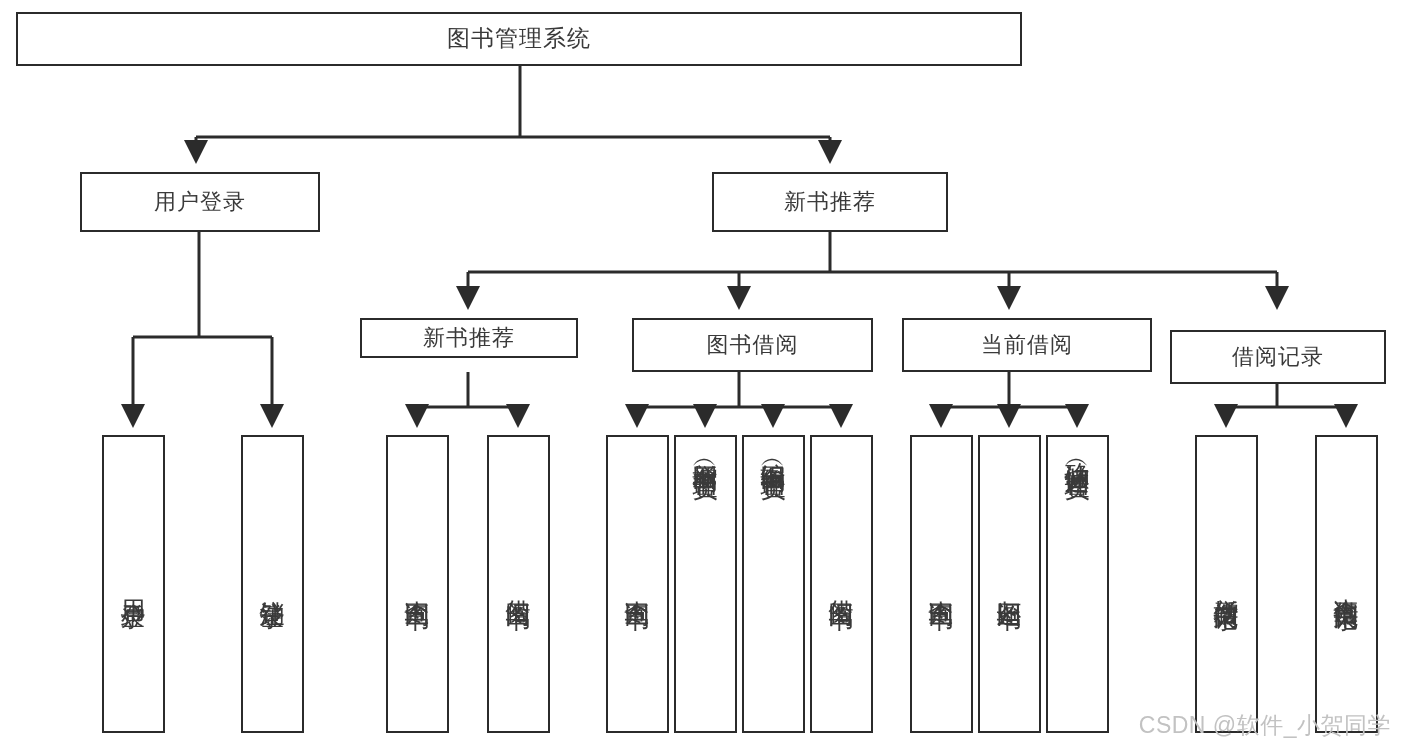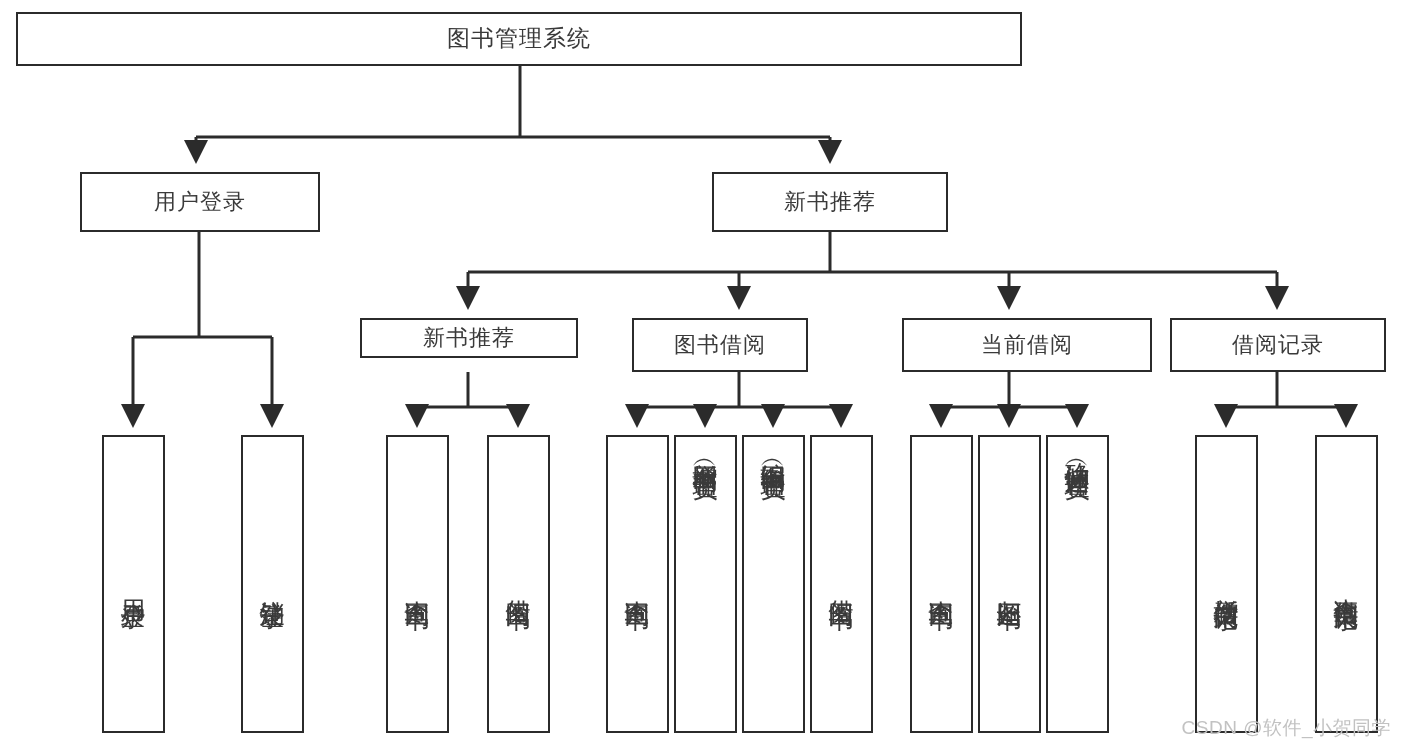--- a/index.html
+++ b/index.html
@@ -52,21 +52,21 @@
     font-size: 25px;
     color: #3a3a3a;
     line-height: 1.12;
     letter-spacing: 2px;
     white-space: nowrap;
   }
   .watermark {
     position: absolute;
     right: 14px;
     bottom: 6px;
-    font-size: 19px;
+    font-size: 23px;
     color: #c2c2c2;
     white-space: nowrap;
     letter-spacing: 0.5px;
   }
 </style>
 </head>
 <body>
 
 <svg id="canvas" viewBox="0 0 1405 747" xmlns="http://www.w3.org/2000/svg">
   <defs>
@@ -125,27 +125,27 @@
 <div class="node-box" style="left:80px; top:172px; width:240px; height:60px;">
   <span class="node-label-h">用户登录</span>
 </div>
 <div class="node-box" style="left:712px; top:172px; width:236px; height:60px;">
   <span class="node-label-h">新书推荐</span>
 </div>
 
 <div class="node-box" style="left:360px; top:318px; width:218px; height:40px;">
   <span class="node-label-h">新书推荐</span>
 </div>
-<div class="node-box" style="left:632px; top:318px; width:176px; height:54px;">
+<div class="node-box" style="left:632px; top:318px; width:241px; height:54px;">
   <span class="node-label-h">图书借阅</span>
 </div>
 <div class="node-box" style="left:902px; top:318px; width:250px; height:54px;">
   <span class="node-label-h">当前借阅</span>
 </div>
-<div class="node-box" style="left:1170px; top:318px; width:216px; height:54px;text-align:right;">
+<div class="node-box" style="left:1170px; top:330px; width:216px; height:54px;text-align:right;">
   <span class="node-label-h">借阅记录</span>
 </div>
 
 <div class="node-box vert" style="left:102px; top:435px; width:63px; height:298px;">
   <span class="node-label-v">用户登录</span>
 </div>
 <div class="node-box vert" style="left:241px; top:435px; width:63px; height:298px;">
   <span class="node-label-v">注销登录</span>
 </div>
 

